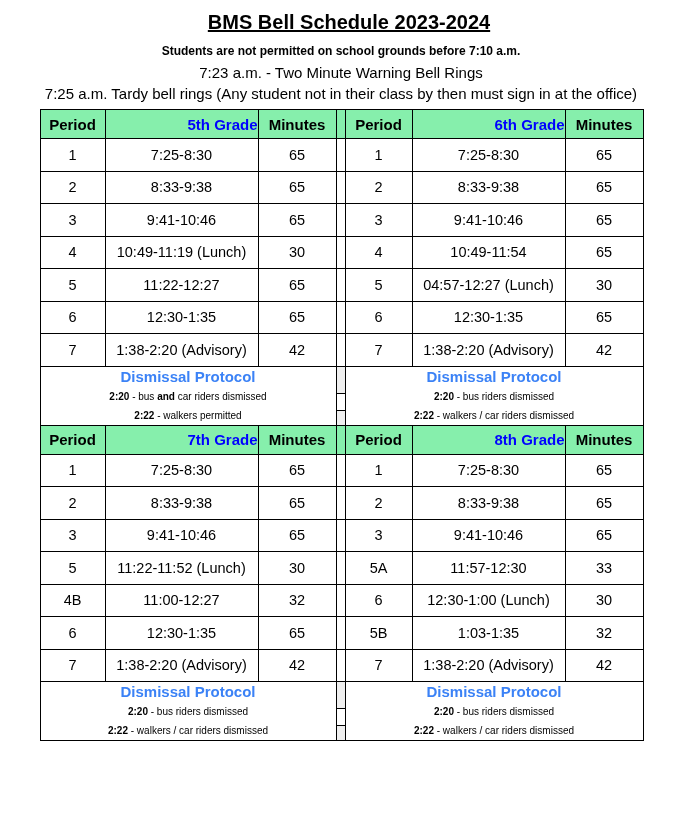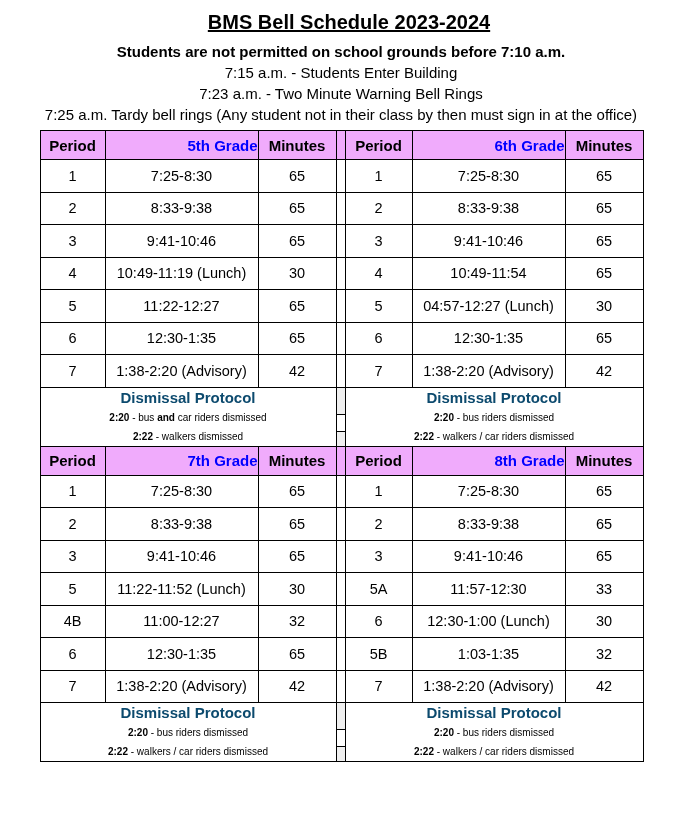--- a/index.html
+++ b/index.html
@@ -7,60 +7,59 @@
     width: 682px; height: 835px;
     font-family: "Liberation Sans", sans-serif;
     color: #000;
     overflow: hidden;
   }
   .doc-header { text-align: center; padding-top: 8px; }
   .doc-title {
     font-size: 20px; font-weight: bold; text-decoration: underline;
     margin: 2px 0 9px 16px; line-height: 24px;
   }
-  .doc-subtitle { font-size: 15px; font-weight: bold; margin: 0 0 5px 0; line-height: 17px; }
+  .doc-subtitle { font-size: 12px; font-weight: bold; margin: 0 0 5px 0; line-height: 17px; }
   .doc-line { font-size: 15px; margin: 0 0 5px 0; line-height: 16px; }
 
   .tbl-wrap { width: 603px; margin: 7px auto 0 auto; }
   table.schedule {
     border-collapse: collapse; table-layout: fixed;
     width: 603px; font-size: 14.5px;
     border: 1.5px solid #000;
   }
   table.schedule td {
     border: 1.5px solid #000;
     text-align: center; vertical-align: middle;
     padding: 0; overflow: hidden;
   }
-  tr.head td { background: #f0abfc; font-weight: bold; font-size: 15px; height: 28px; }
+  tr.head td { background: #86efac; font-weight: bold; font-size: 15px; height: 28px; }
   tr.head td.gr { color: #0000ff; text-align: right; }
   tr.body-row td { height: 31.5px; background: #ffffff; }
 
   td.sp, td.hsp, td.dsp { padding: 0; }
   td.sp { background: #efefef; border-top: none; border-bottom: none; }
   td.hsp { background: #d9d9d9; }
   td.dsp { background: #efefef; border-top: none; border-bottom: none; position: relative; }
   .notch {
     position: absolute; left: 0; right: 0; top: 26px; height: 16px;
     background: #ffffff;
     border-top: 1.5px solid #000; border-bottom: 1.5px solid #000;
   }
 
   td.dis { padding: 5px 0 6px 0; background: #ffffff; }
-  .dtitle { color: #0c4a6e; font-weight: bold; font-size: 15px; line-height: 20px; }
+  .dtitle { color: #3b82f6; font-weight: bold; font-size: 15px; line-height: 20px; }
   .dline { font-size: 10px; line-height: 19px; }
   .b { font-weight: bold; }
 </style>
 </head>
 <body>
 
 <div class="doc-header">
   <div class="doc-title">BMS Bell Schedule 2023-2024</div>
   <div class="doc-subtitle">Students are not permitted on school grounds before 7:10 a.m.</div>
-  <div class="doc-line">7:15 a.m. - Students Enter Building</div>
   <div class="doc-line">7:23 a.m. - Two Minute Warning Bell Rings</div>
   <div class="doc-line">7:25 a.m. Tardy bell rings (Any student not in their class by then must sign in at the office)</div>
 </div>
 
 <div class="tbl-wrap">
 <table class="schedule">
   <colgroup>
     <col style="width:65px">
         <col style="width:153px">
         <col style="width:78px">
@@ -142,21 +141,21 @@
     <td class="sp"></td>
     <td>7</td>
     <td>1:38-2:20 (Advisory)</td>
     <td>42</td>
   </tr>
 
   <tr>
     <td class="dis" colspan="3">
       <div class="dtitle">Dismissal Protocol</div>
       <div class="dline"><span class="b">2:20</span><span> - bus </span><span class="b">and</span><span> car riders dismissed</span></div>
-      <div class="dline"><span class="b">2:22</span><span> - walkers dismissed</span></div>
+      <div class="dline"><span class="b">2:22</span><span> - walkers permitted</span></div>
     </td>
     <td class="dsp">
             <div class="notch"></div>
           </td>
     <td class="dis" colspan="3">
       <div class="dtitle">Dismissal Protocol</div>
       <div class="dline"><span class="b">2:20</span><span> - bus riders dismissed</span><span class="b"></span><span></span></div>
       <div class="dline"><span class="b">2:22</span><span> - walkers / car riders dismissed</span></div>
     </td>
   </tr>

